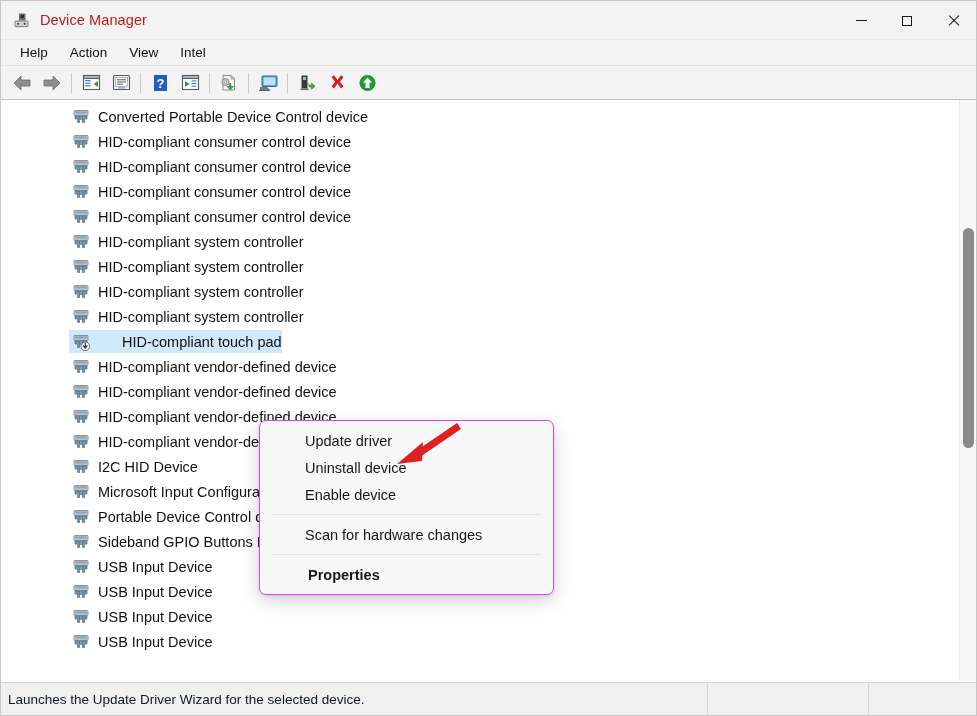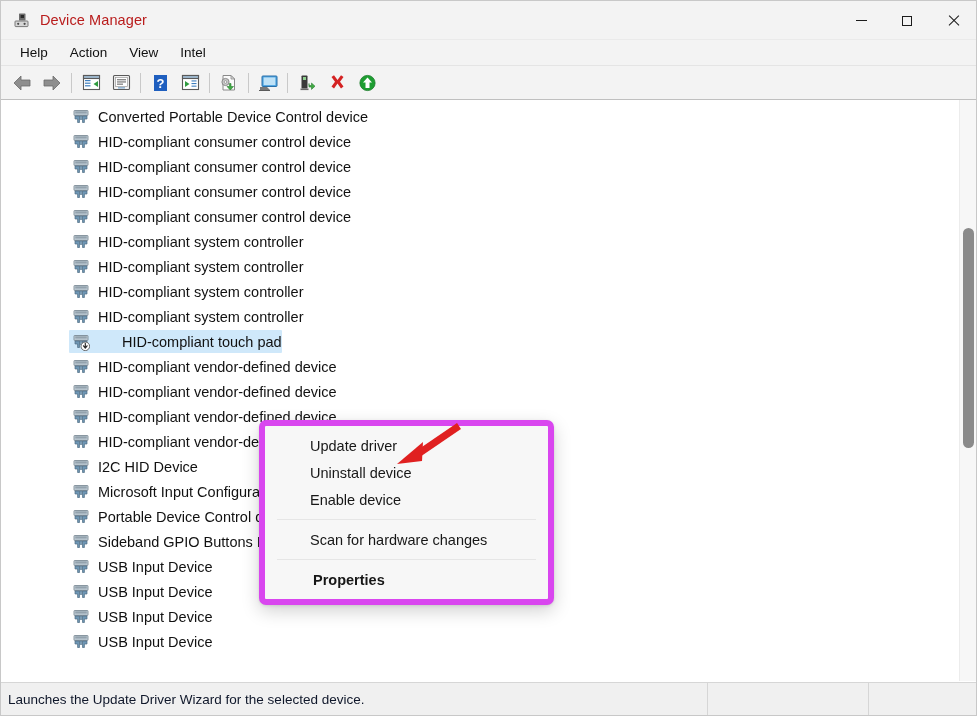--- a/index.html
+++ b/index.html
@@ -250,21 +250,21 @@
   .status-pane2 { flex: 0 0 160px; height: 33px; }
   .status-div2 { width: 1px; height: 33px; background: #d6d6d6; }
 
   
   .ctxmenu {
     position: absolute;
     left: 258px;
     top: 320px;
     width: 295px;
     background: #f7f7f7;
-    border: 6px solid #d946ef;
+    border: 1px solid #d946ef;
     border-radius: 7px;
     box-shadow: 0 6px 18px rgba(0,0,0,0.18), 0 1px 3px rgba(0,0,0,0.10);
     padding: 6px 0 6px 0;
     box-sizing: border-box;
     z-index: 30;
   }
   .ctx-item {
     height: 27px;
     display: flex;
     align-items: center;

